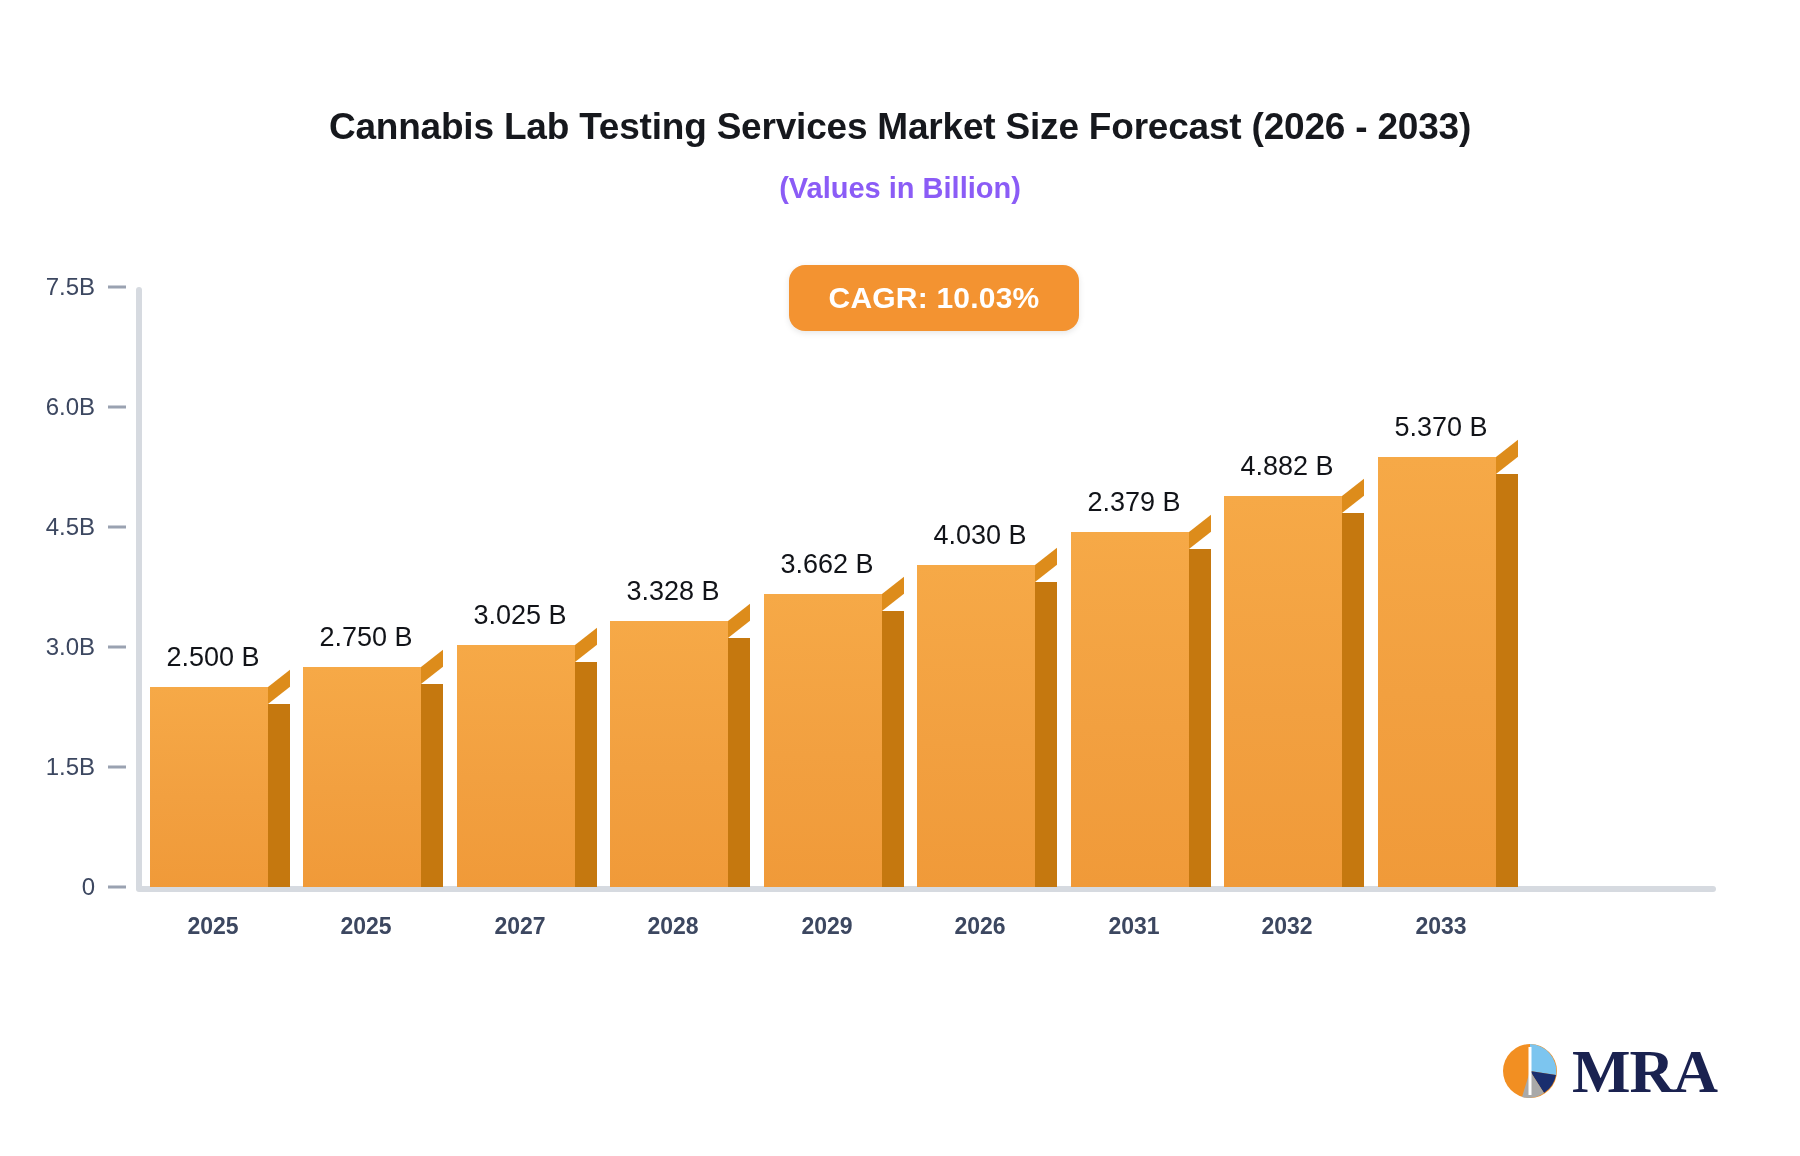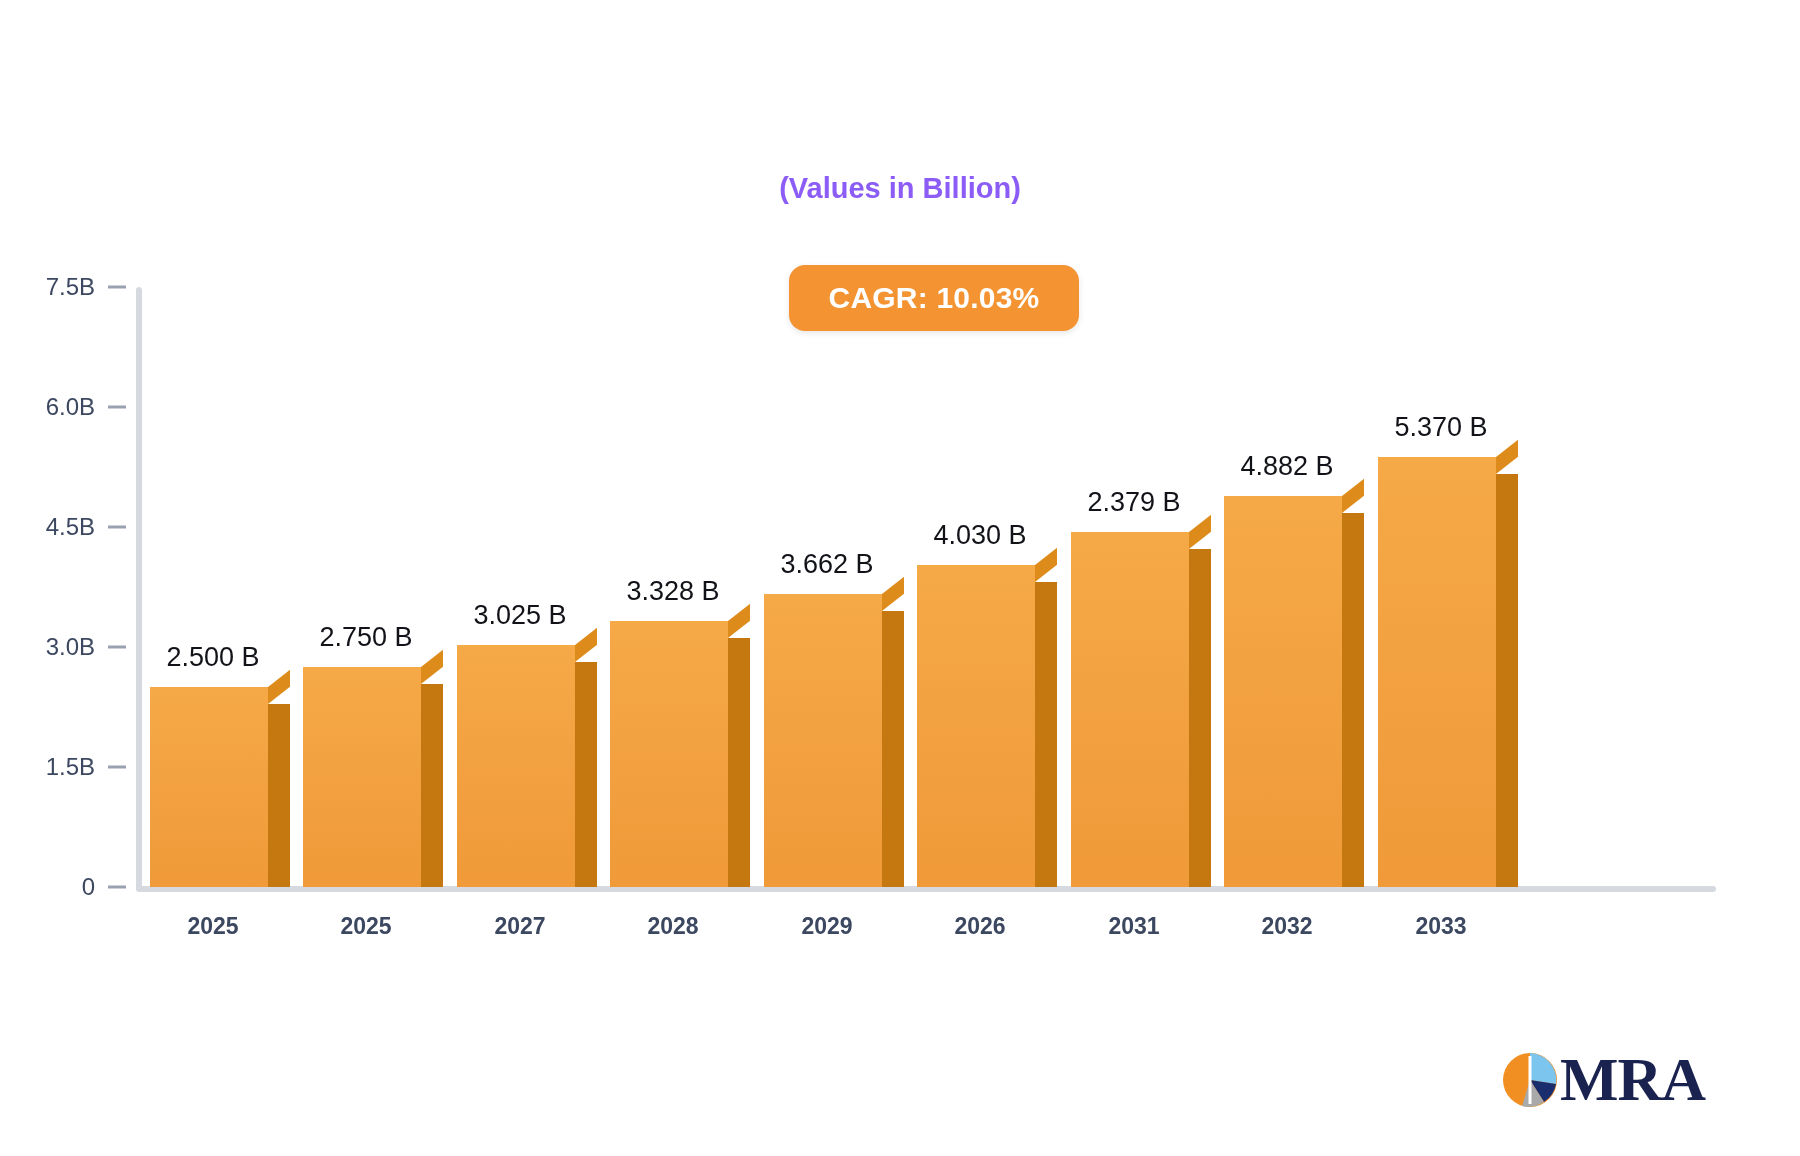--- a/index.html
+++ b/index.html
@@ -149,42 +149,42 @@
     font-weight: bold;
     color: #3c4760;
   }
 
   
   #logo {
     position: absolute;
     left: 1500px;
     top: 1040px;
     display: flex;
-    align-items: flex-end;
-    gap: 0;
-    margin-top: 8px;
+    align-items: center;
+    gap: 12px;
   }
   #logo-mark {
     width: 60px;
     height: 60px;
   }
   #logo-text {
     font-family: "Liberation Serif", serif;
     font-size: 62px;
     font-weight: bold;
     color: #1a2250;
     line-height: 1;
     letter-spacing: -1px;
   }
 </style>
 </head>
 <body>
 
 <div id="plot">
 
+  <div id="chart-title">Cannabis Lab Testing Services Market Size Forecast (2026 - 2033)</div>
   <div id="chart-subtitle">(Values in Billion)</div>
 
   <div id="cagr-badge">CAGR: 10.03%</div>
 
   <div class="y-label" style="top:287px">7.5B</div>
   <div class="y-tick" style="top:287px"></div>
 
   <div class="y-label" style="top:407px">6.0B</div>
   <div class="y-tick" style="top:407px"></div>
 

